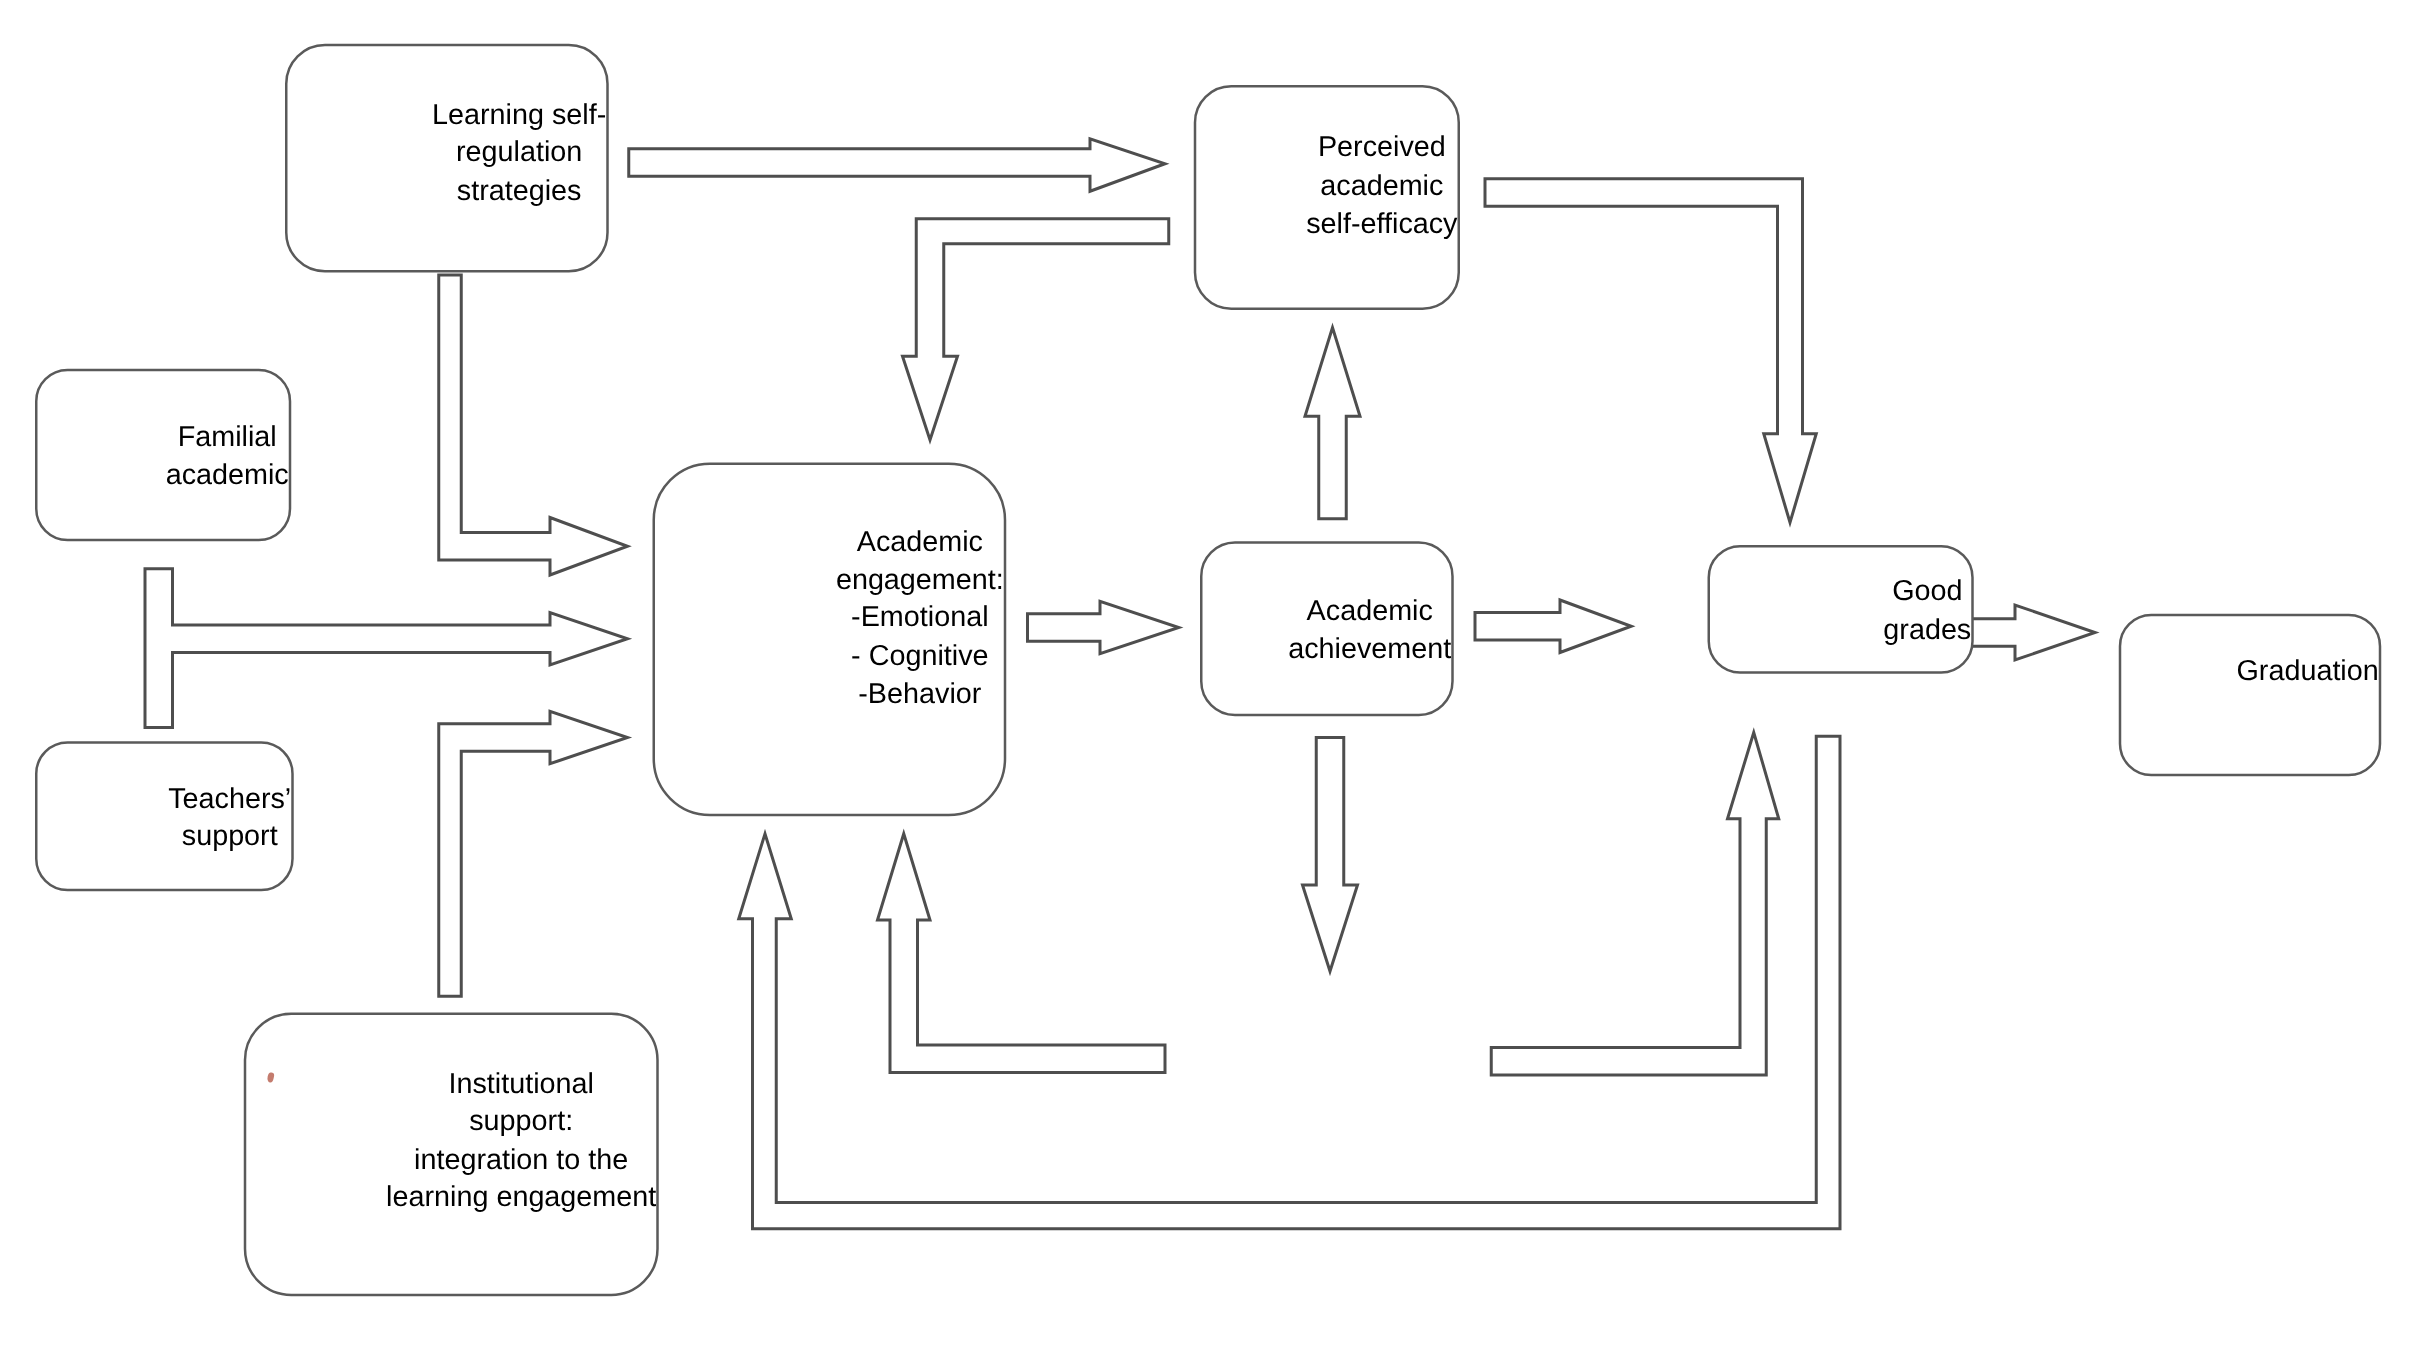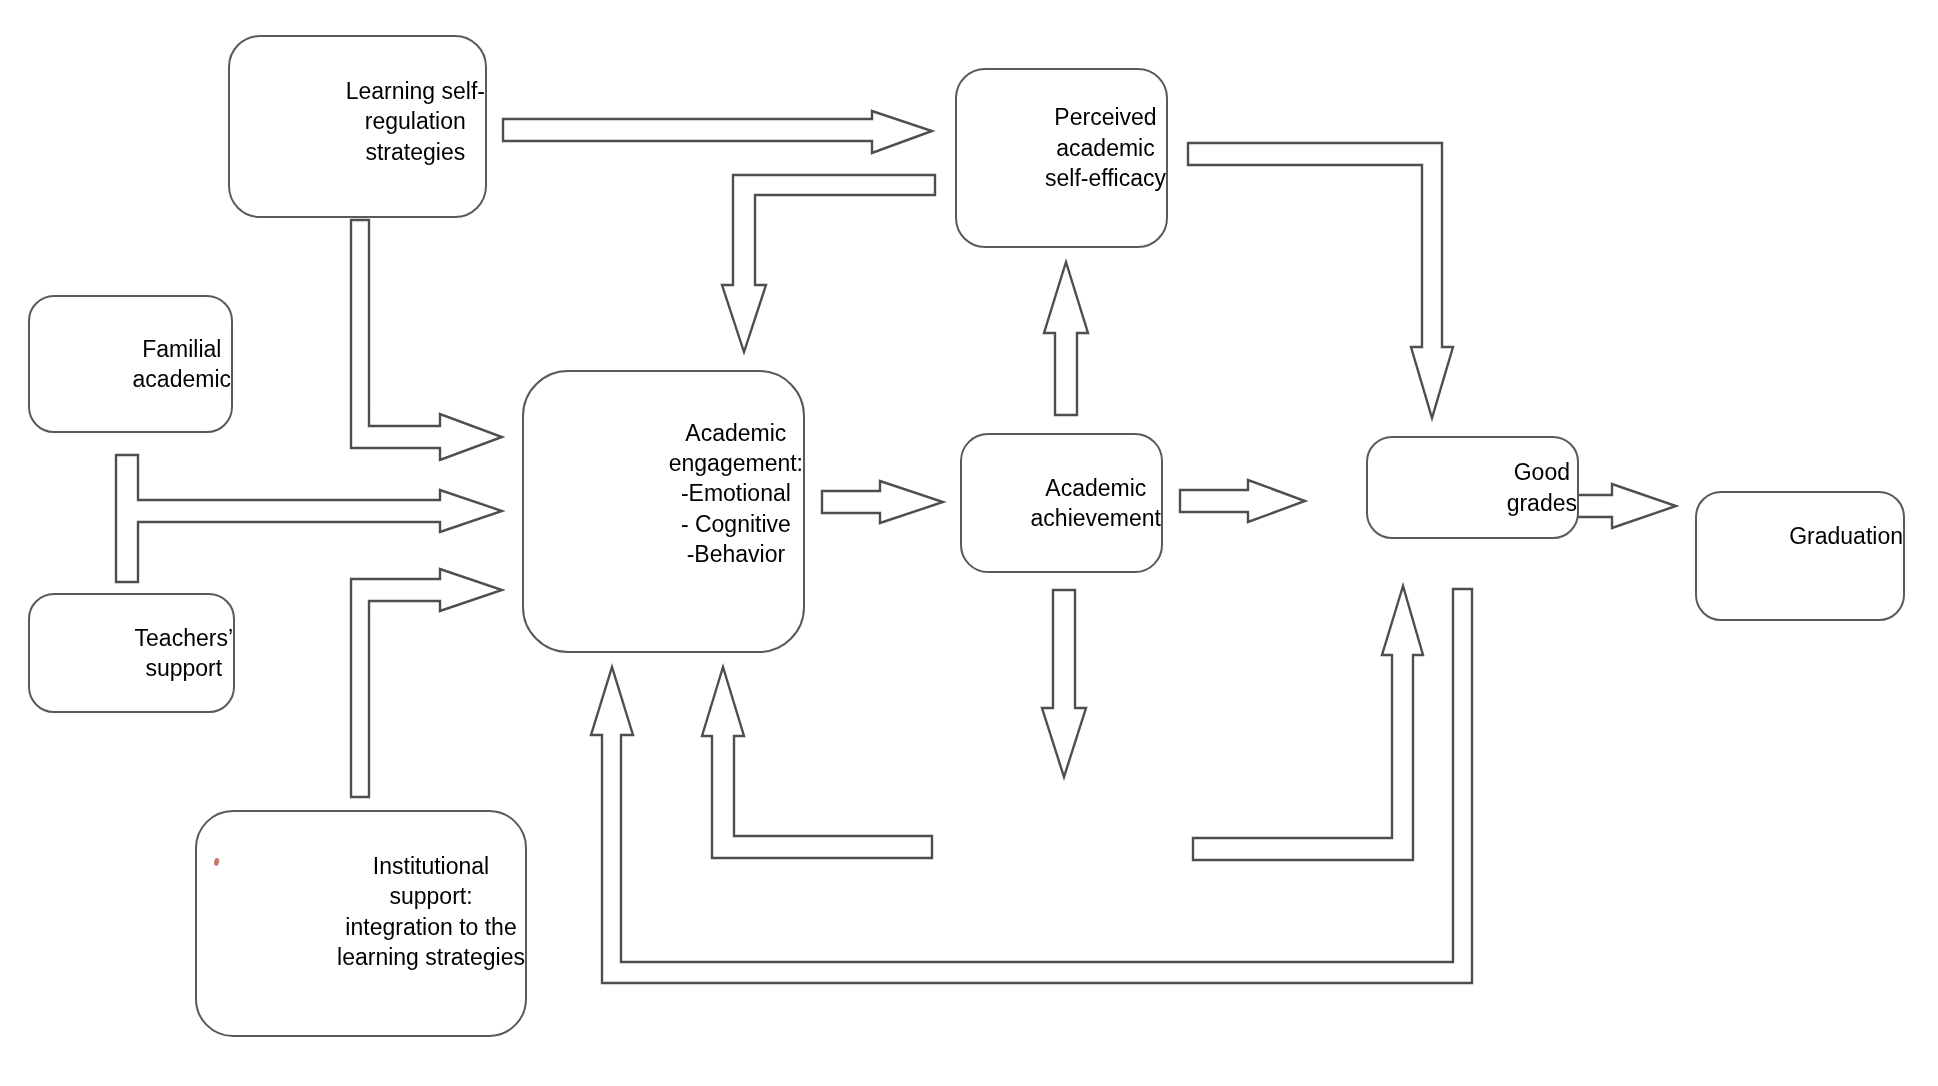--- a/index.html
+++ b/index.html
@@ -101,21 +101,21 @@
 
   <div class="node" style="left:28px; top:593px; width:207px; height:120px; border-radius:26px;">
     <span class="label">Teachers’
 support</span>
   </div>
 
   <div class="node pb24" style="left:195px; top:810px; width:332px; height:227px; border-radius:38px;">
     <span class="label">Institutional
 support:
 integration to the
-learning strategies</span>
+learning engagement</span>
   </div>
 
   <div class="node pb36" style="left:522px; top:370px; width:283px; height:283px; border-radius:46px;">
     <span class="label">Academic
 engagement:
 -Emotional
 - Cognitive
 -Behavior</span>
   </div>
 

